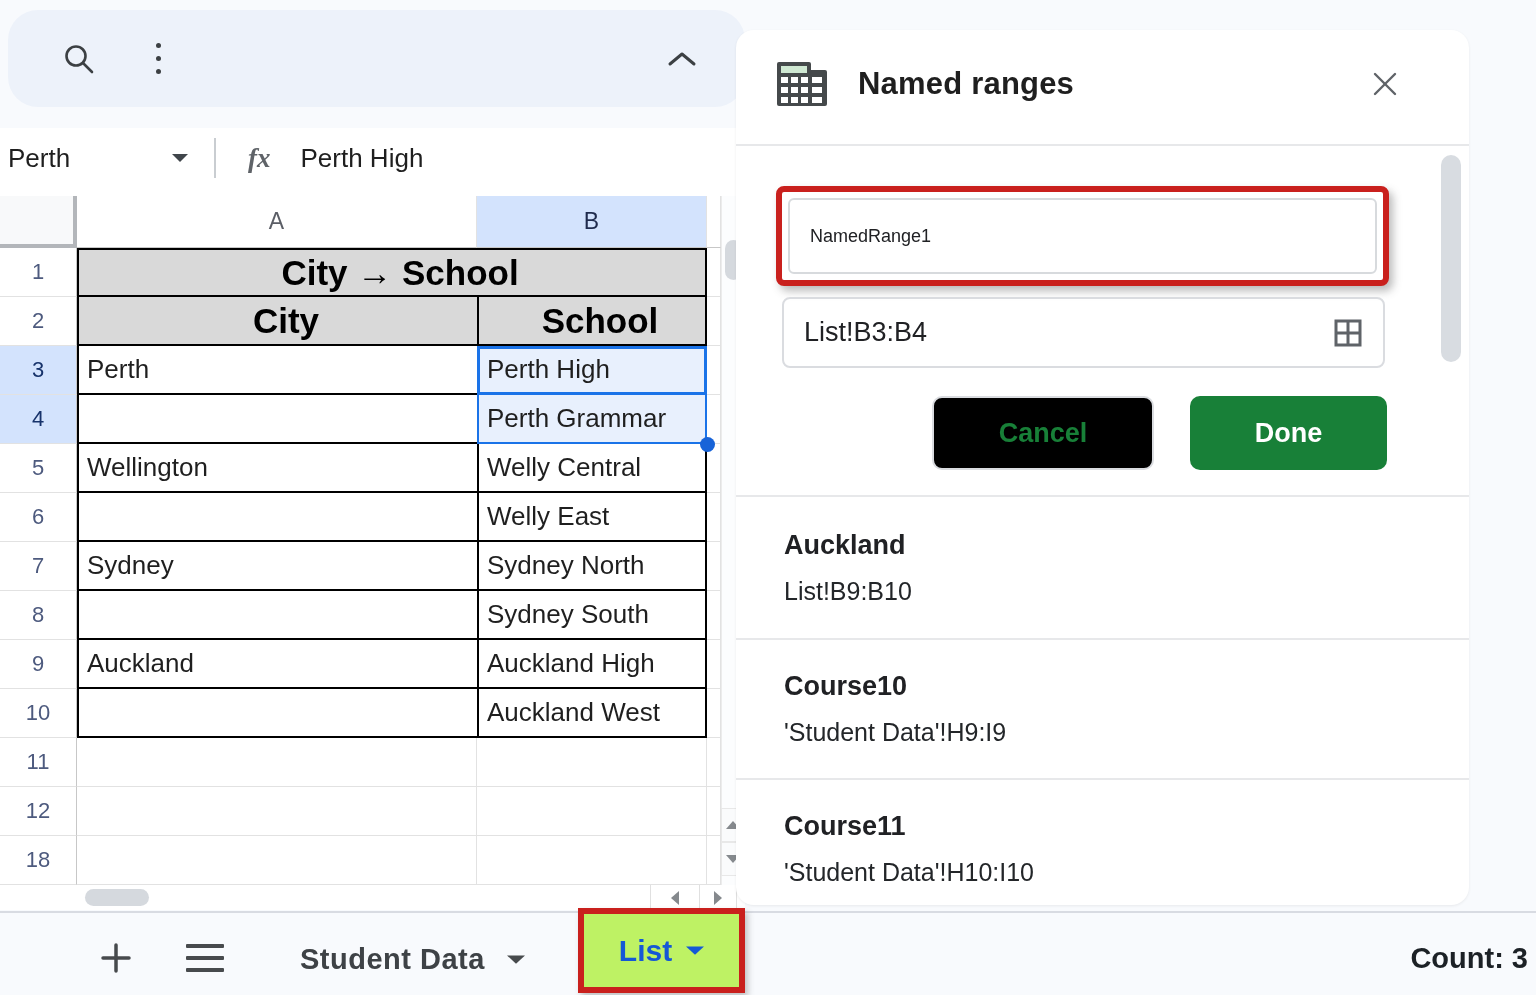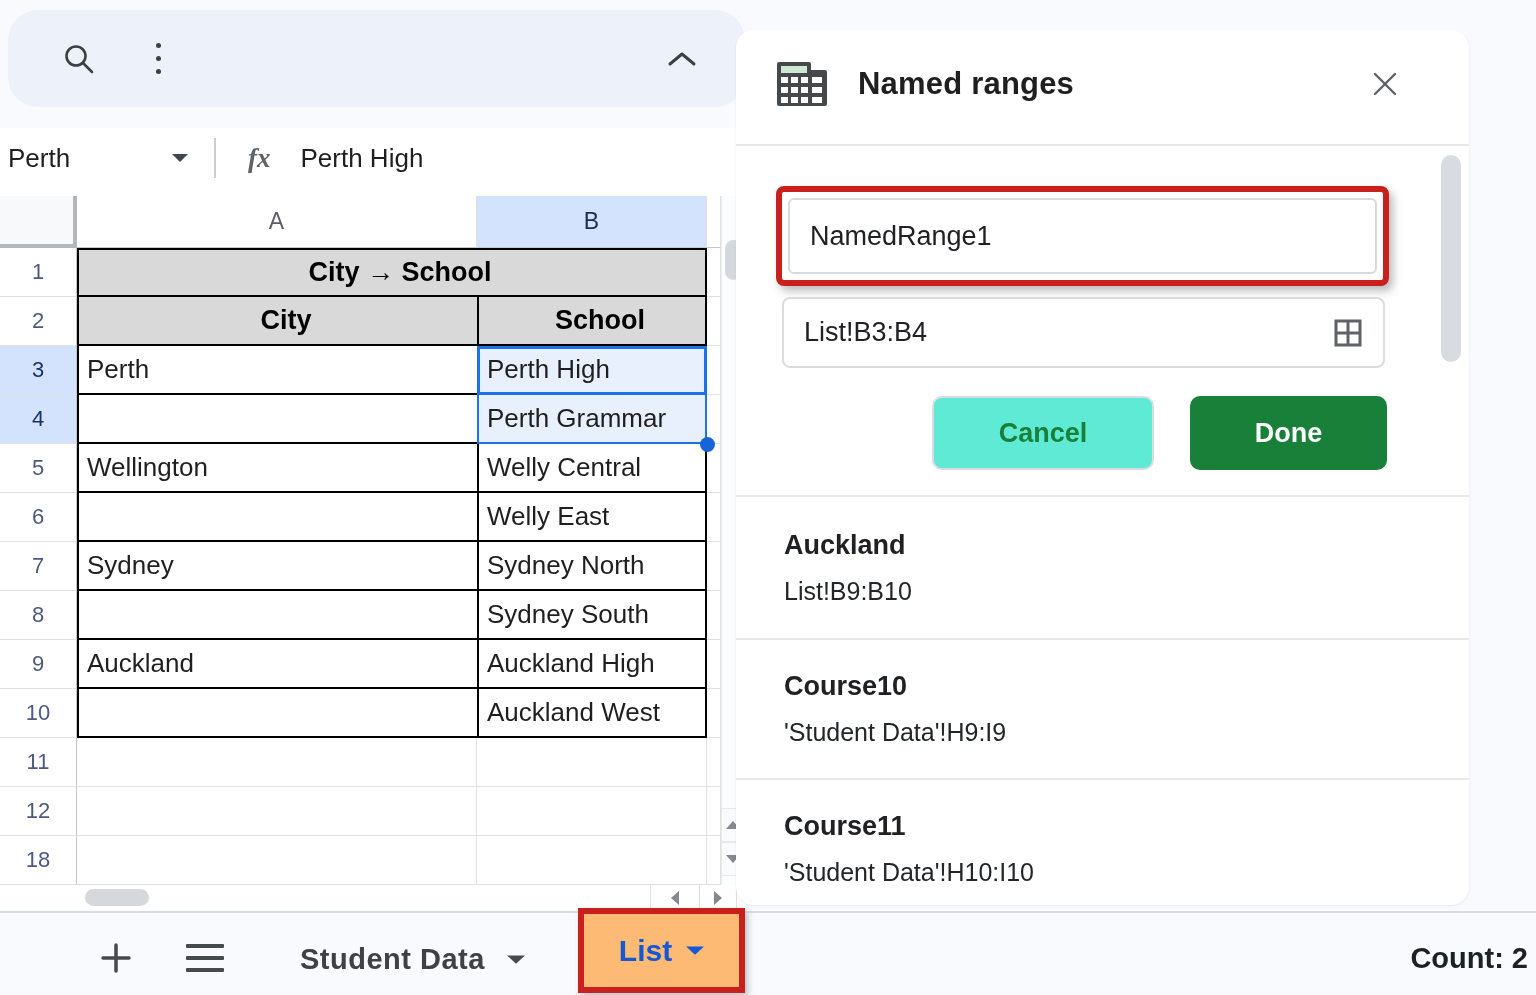--- a/index.html
+++ b/index.html
@@ -37,21 +37,21 @@
   .gbody { position:absolute; left:0; top:248px; width:745px; }
   .gr { display:flex; height:49px; }
   .rh { width:77px; border-right:1px solid #c7c7c7; border-bottom:1px solid #e2e2e2; display:flex; align-items:center; justify-content:center; font-size:22px; color:#4d5a7e; background:#fff; cursor:pointer; }
   .rh.selrow { background:#d3e3fd; color:#17336b; }
   .cell { font-size:26px; display:flex; align-items:center; padding-left:8px; background:#fff; cursor:cell; overflow:hidden; white-space:nowrap; }
   .ca { width:400px; }
   .cb { width:230px; }
   .tb { border-left:2px solid #000; border-bottom:2px solid #000; }
   .tb.cb, .tb.merged { border-right:2px solid #000; }
   .topb { border-top:2px solid #000; }
-  .hdrcell { background:#d9d9d9; font-weight:bold; justify-content:center; padding-left:16px; font-size:27px; color:#000; }
+  .hdrcell { background:#d9d9d9; font-weight:bold; justify-content:center; padding-left:16px; font-size:35px; color:#000; }
   .merged { width:630px; }
   .lite { border-right:1px solid #e2e2e2; border-bottom:1px solid #e2e2e2; }
   .sliver { width:14px; border-right:1px solid #e2e2e2; border-bottom:1px solid #e2e2e2; background:#fff; }
   .selfill { background:#e8f0fd; }
 
   .sel-range { position:absolute; left:477px; top:98px; width:230px; height:98px; border:2px solid #1a73e8; pointer-events:none; }
   .sel-active { position:absolute; left:477px; top:98px; width:230px; height:49px; border:3px solid #1a73e8; pointer-events:none; }
   .fill-handle { position:absolute; left:700px; top:189px; width:15px; height:15px; border-radius:50%; background:#1763d8; cursor:crosshair; }
 
   
@@ -69,37 +69,37 @@
   .harrow.left { left:650px; width:49px; } .harrow.right { left:699px; width:38px; border-right:1px solid #e0e0e0; }
 
   
   .bottombar { position:absolute; left:0; top:911px; width:1536px; height:84px; background:#f8fafd; border-top:2px solid #d8dbe2; }
   .plusbtn { position:absolute; left:96px; top:938px; width:40px; height:40px; display:flex; align-items:center; justify-content:center; cursor:pointer; }
   .burger { position:absolute; left:186px; top:944px; width:38px; height:28px; display:flex; flex-direction:column; justify-content:space-between; cursor:pointer; }
   .burger i { height:4px; background:#474a4d; border-radius:1px; }
   .tab-plain { position:absolute; left:300px; top:936px; height:46px; display:flex; align-items:center; gap:22px; cursor:pointer; }
   .tab-plain .lbl { font-size:29px; color:#3e4246; font-weight:bold; letter-spacing:.5px; }
   .tab-plain .tri { width:0;height:0;border-left:9px solid transparent;border-right:9px solid transparent;border-top:11px solid #474a4d; transform:scaleY(.75); }
-  .listbox { position:absolute; left:578px; top:908px; width:167px; height:85px; border:6px solid #c9201d; background:#fdba74; display:flex; align-items:center; justify-content:center; gap:14px; cursor:pointer; box-shadow:3px 4px 6px rgba(70,70,70,.3); }
+  .listbox { position:absolute; left:578px; top:908px; width:167px; height:85px; border:6px solid #c9201d; background:#bef264; display:flex; align-items:center; justify-content:center; gap:14px; cursor:pointer; box-shadow:3px 4px 6px rgba(70,70,70,.3); }
   .listbox .lbl { font-size:30px; font-weight:bold; color:#1558d6; }
   .listbox .tri { width:0;height:0;border-left:9px solid transparent;border-right:9px solid transparent;border-top:11px solid #1558d6; transform:scaleY(.75); }
   .countlbl { position:absolute; left:1300px; top:938px; width:228px; height:40px; line-height:40px; text-align:right; font-size:29px; font-weight:bold; color:#1c2126; }
 
   
   .panel { position:absolute; left:736px; top:30px; width:733px; height:875px; background:#fff; border-radius:18px; box-shadow:0 1px 3px rgba(0,0,0,.07); }
   .phead { position:absolute; left:40px; top:26px; right:40px; height:56px; display:flex; align-items:center; }
   .ptitle { font-size:31px; color:#1f1f1f; font-weight:bold; margin-left:30px; letter-spacing:.2px; }
   .pclose { margin-left:auto; margin-right:24px; cursor:pointer; display:flex; align-items:center; justify-content:center; width:40px; height:40px; }
   .pdiv { position:absolute; left:0; width:733px; height:0; border-top:2px solid #e7e8ea; }
   .redbox { position:absolute; left:40px; top:156px; width:613px; height:100px; border:6px solid #c9201d; border-radius:8px; background:#fff; box-shadow:4px 5px 8px rgba(60,60,60,.35); padding:6px; }
-  .nameinput { width:100%; height:100%; border:2px solid #d7dadd; border-radius:6px; display:flex; align-items:center; padding-left:20px; font-size:27px; color:#202124; cursor:text; }
+  .nameinput { width:100%; height:100%; border:2px solid #d7dadd; border-radius:6px; display:flex; align-items:center; padding-left:20px; font-size:18px; color:#202124; cursor:text; }
   .rangeinput { position:absolute; left:46px; top:267px; width:603px; height:71px; border:2px solid #dadce0; border-radius:8px; display:flex; align-items:center; padding:0 20px; font-size:27px; color:#202124; cursor:text; }
   .rangeinput .gicon { margin-left:auto; cursor:pointer; display:flex; }
   .btn { position:absolute; height:74px; border-radius:10px; display:flex; align-items:center; justify-content:center; font-size:27px; font-weight:bold; cursor:pointer; }
-  .btn.cancel { left:196px; top:366px; width:222px; background:#5eead4; border:2px solid #dadce0; color:#188038; }
+  .btn.cancel { left:196px; top:366px; width:222px; background:#000000; border:2px solid #dadce0; color:#188038; }
   .btn.done { left:454px; top:366px; width:197px; background:#188038; color:#fff; }
   .entry { position:absolute; left:48px; right:60px; cursor:pointer; }
   .entry .nm { font-size:27px; font-weight:bold; color:#202124; }
   .entry .rg { font-size:25px; color:#232629; margin-top:16px; }
   .pscroll { position:absolute; left:705px; top:125px; width:20px; height:207px; border-radius:10px; background:#d8dce1; cursor:pointer; }
 </style>
 </head>
 <body>
 
 <div class="pill">
@@ -259,21 +259,21 @@
     <i></i>
   </div>
 <div class="tab-plain">
   <span class="lbl">Student Data</span>
   <span class="tri"></span>
 </div>
 <div class="listbox">
   <span class="lbl">List</span>
   <span class="tri"></span>
 </div>
-<div class="countlbl">Count: 2</div>
+<div class="countlbl">Count: 3</div>
 
 <div class="panel">
   <div class="phead">
     <svg width="52" height="46" viewBox="0 0 52 46">
       <rect x="1" y="1" width="34" height="44" rx="2" fill="#45494b"></rect>
       <rect x="30" y="9" width="21" height="36" rx="2" fill="#45494b"></rect>
       <rect x="5" y="5" width="26" height="7" fill="#cfe8d2"></rect>
       <rect x="5" y="16" width="7" height="6" fill="#fff"></rect>
         <rect x="15" y="16" width="7" height="6" fill="#fff"></rect>
         <rect x="25" y="16" width="7" height="6" fill="#fff"></rect>

